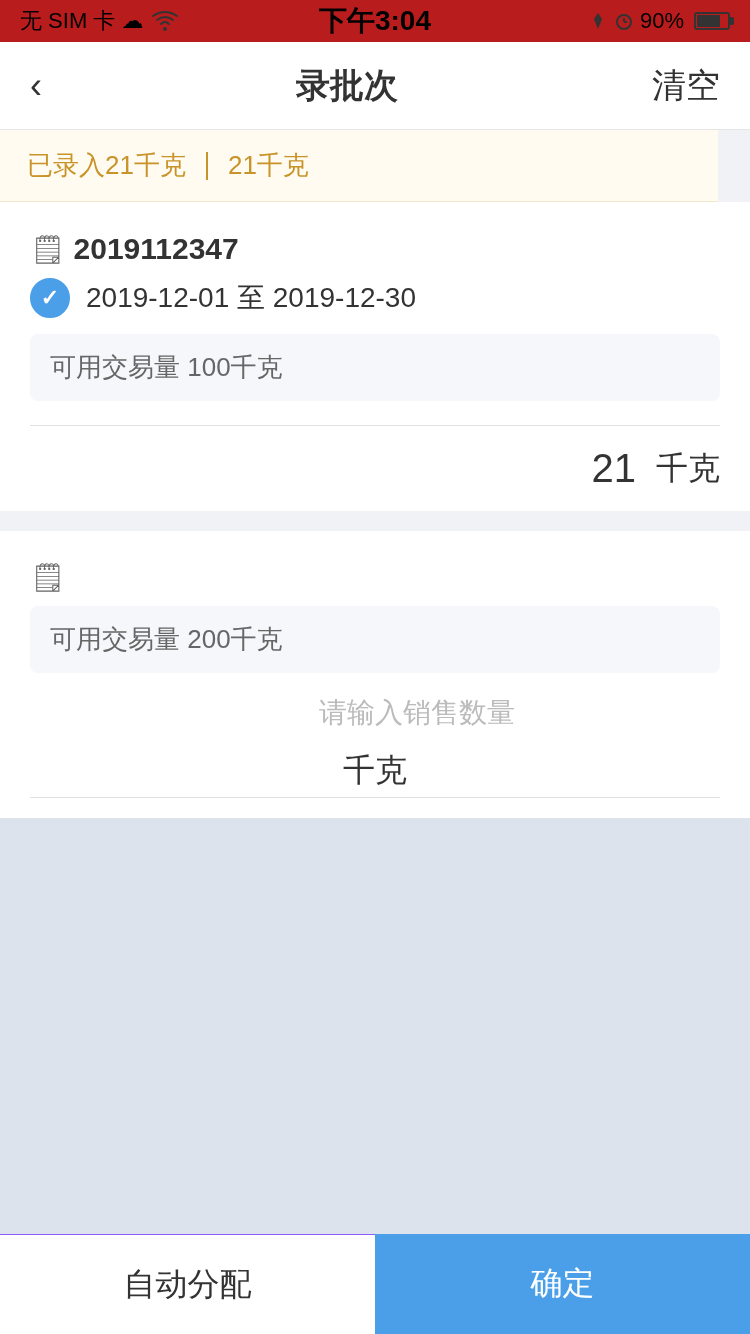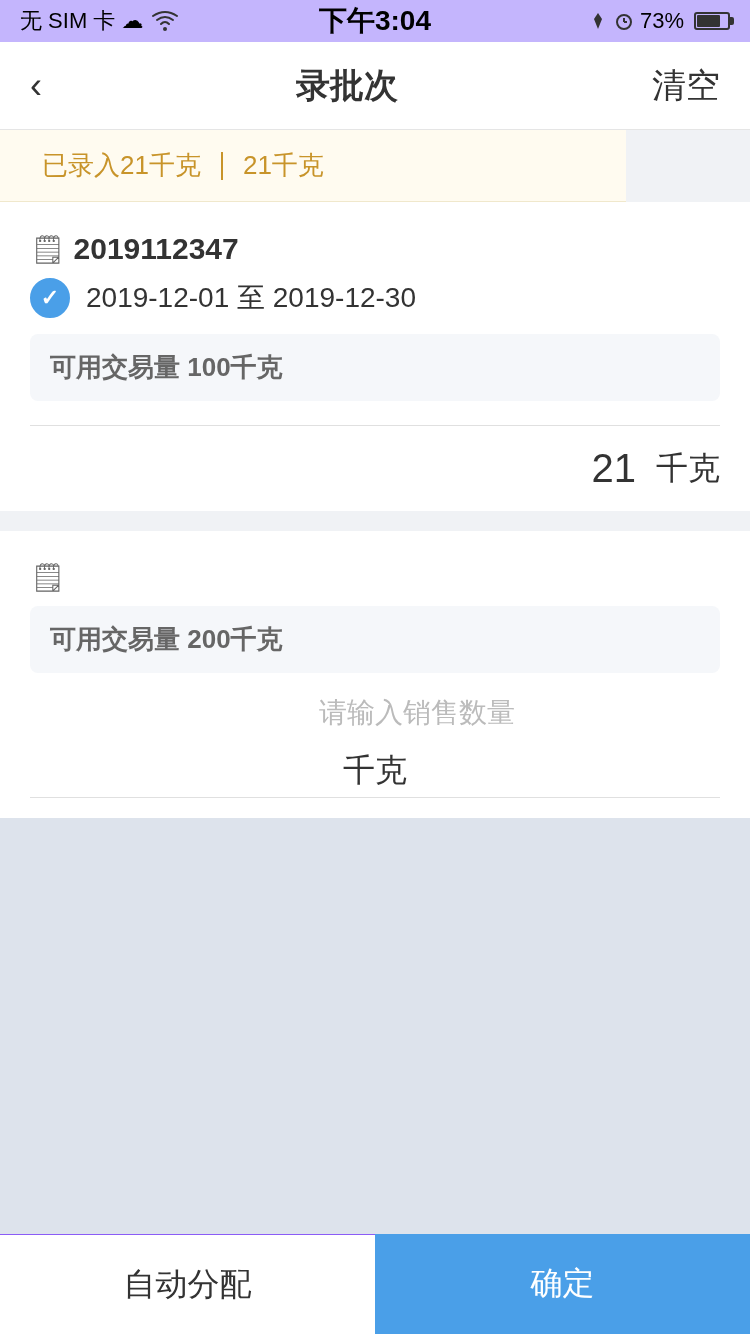--- a/index.html
+++ b/index.html
@@ -9,21 +9,21 @@
       min-height: 1334px;
       font-family: -apple-system, 'PingFang SC', 'Helvetica Neue', sans-serif;
       background: #f0f2f5;
       overflow-x: hidden;
     }
 
     
     .status-bar {
       width: 750px;
       height: 42px;
-      background: #c4b5fd;
+      background: #b91c1c;
       display: flex;
       align-items: center;
       justify-content: space-between;
       padding: 0 20px;
       font-size: 24px;
       font-weight: 500;
       gap: 8px;
     }
     .status-left {
       display: flex;
@@ -96,23 +96,23 @@
       color: #333;
     }
     .nav-clear {
       font-size: 34px;
       color: #333;
       cursor: pointer;
     }
 
     
     .info-banner {
-      width: 626px;
+      width: 718px;
       background: #fffbf0;
-      padding: 18px 42px;
+      padding: 18px 27px;
       display: flex;
       align-items: center;
       gap: 20px;
       border-bottom: 1px solid #f0e8cc;
     }
     .info-text {
       font-size: 26px;
       color: #c8942a;
     }
     .info-divider {
@@ -182,21 +182,20 @@
     .available-qty-box {
       background: #f5f7fa;
       border-radius: 8px;
       padding: 16px 20px;
       margin-left: 0;
       margin-bottom: 24px;
     }
     .available-qty-text {
       font-size: 26px;
       color: #666;
-      font-weight: bold;
     }
     .quantity-input {
       font-size: 36px;
       color: #333;
       border: none;
       outline: none;
       text-align: right;
       background: transparent;
       width: 140px;
     }
@@ -296,21 +295,21 @@
   <div class="status-center">下午3:04</div>
   <div class="status-right">
     <svg width="20" height="20" viewBox="0 0 20 20">
       <path d="M10 2 L14 8 L10 18 L6 8 Z" fill="#333"></path>
     </svg>
     <svg width="20" height="20" viewBox="0 0 20 20">
       <circle cx="10" cy="11" r="7" fill="none" stroke="#333" stroke-width="2"></circle>
       <line x1="10" y1="11" x2="10" y2="7" stroke="#333" stroke-width="2"></line>
       <line x1="10" y1="11" x2="13" y2="11" stroke="#333" stroke-width="2"></line>
     </svg>
-    <span>73%</span>
+    <span>90%</span>
     <div class="battery-icon">
       <div class="battery-fill"></div>
     </div>
   </div>
 </div>
 
 <div class="nav-bar">
   <span class="nav-back">‹</span>
   <span class="nav-title">录批次</span>
   <span class="nav-clear">清空</span>

